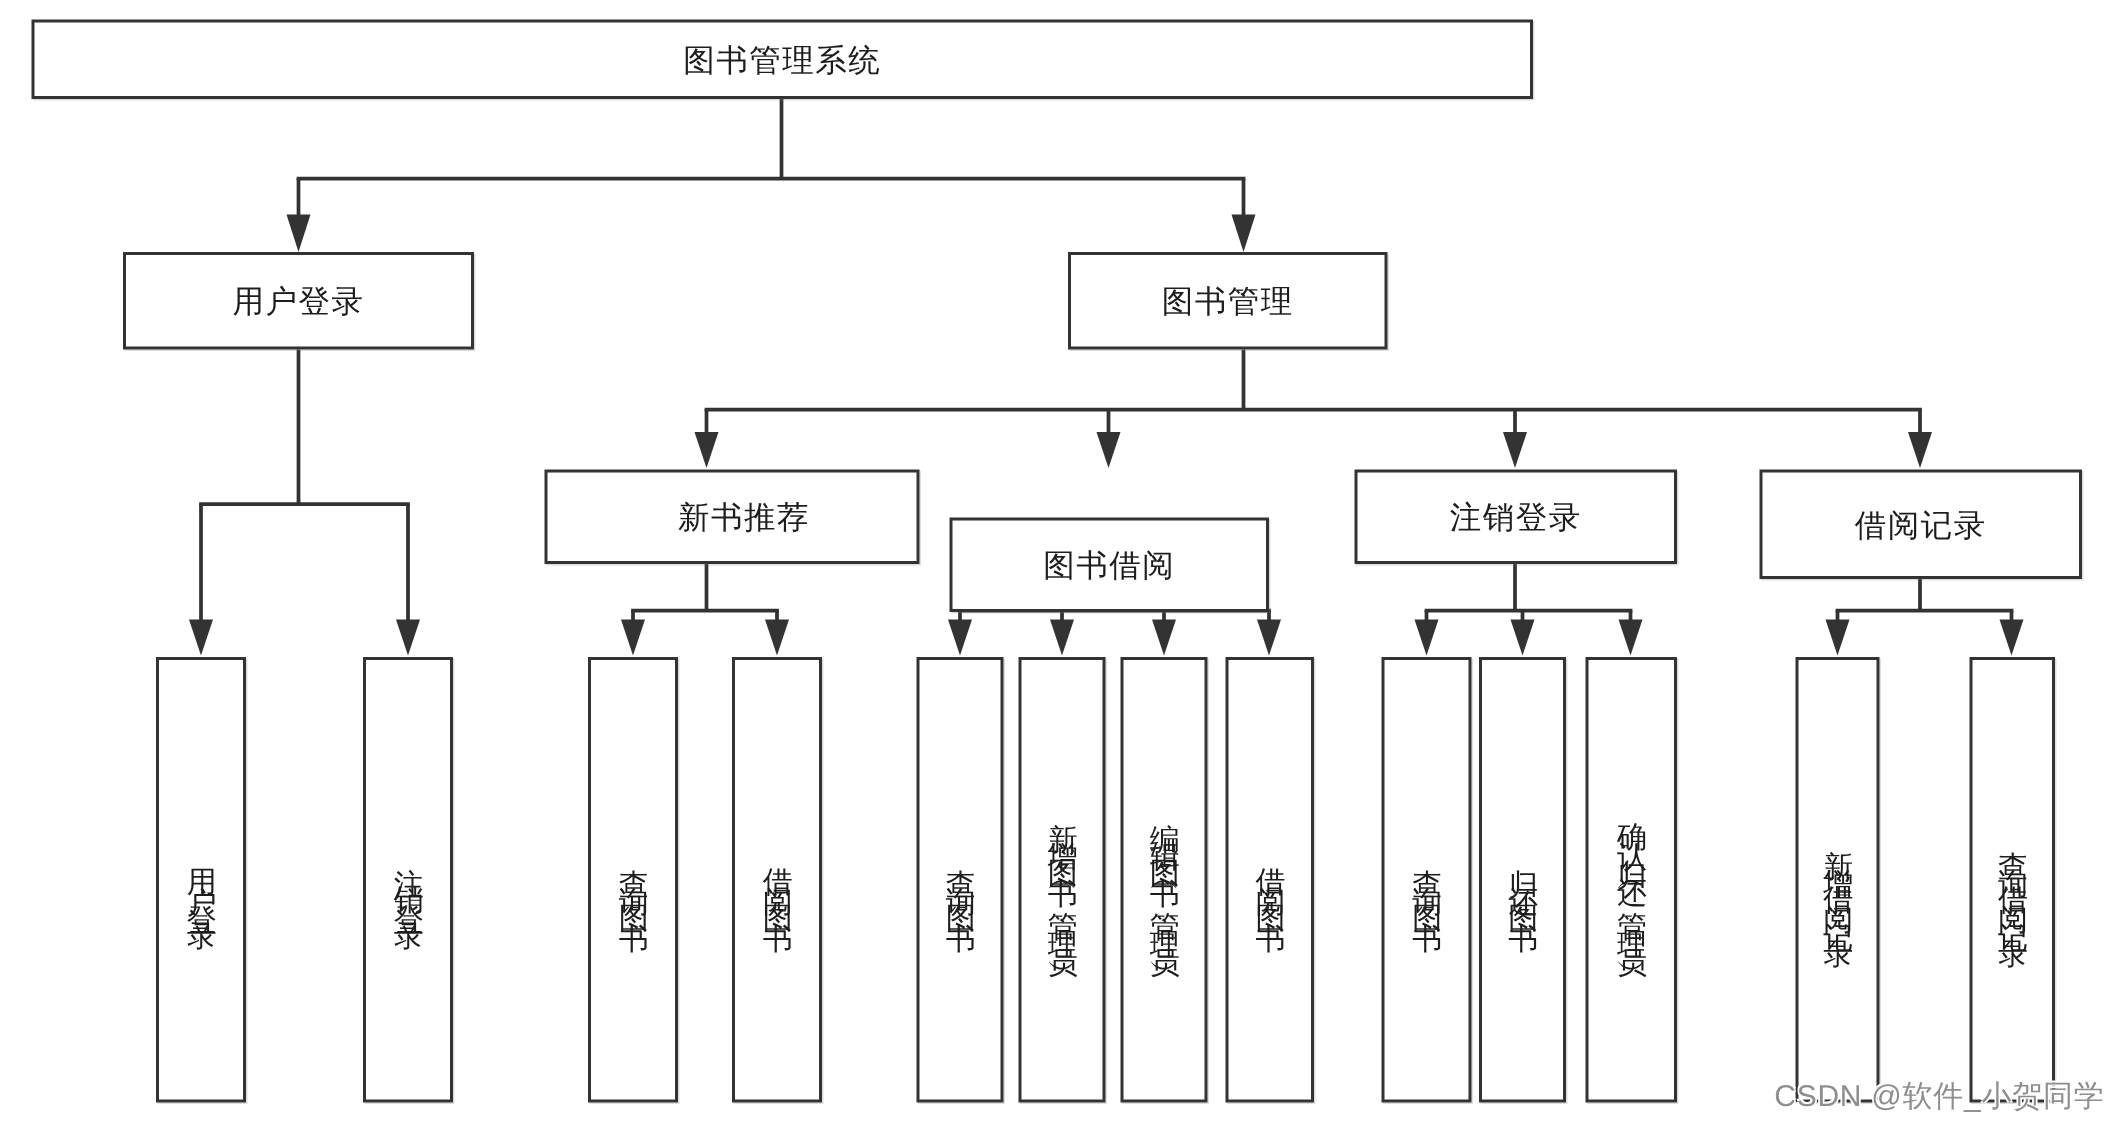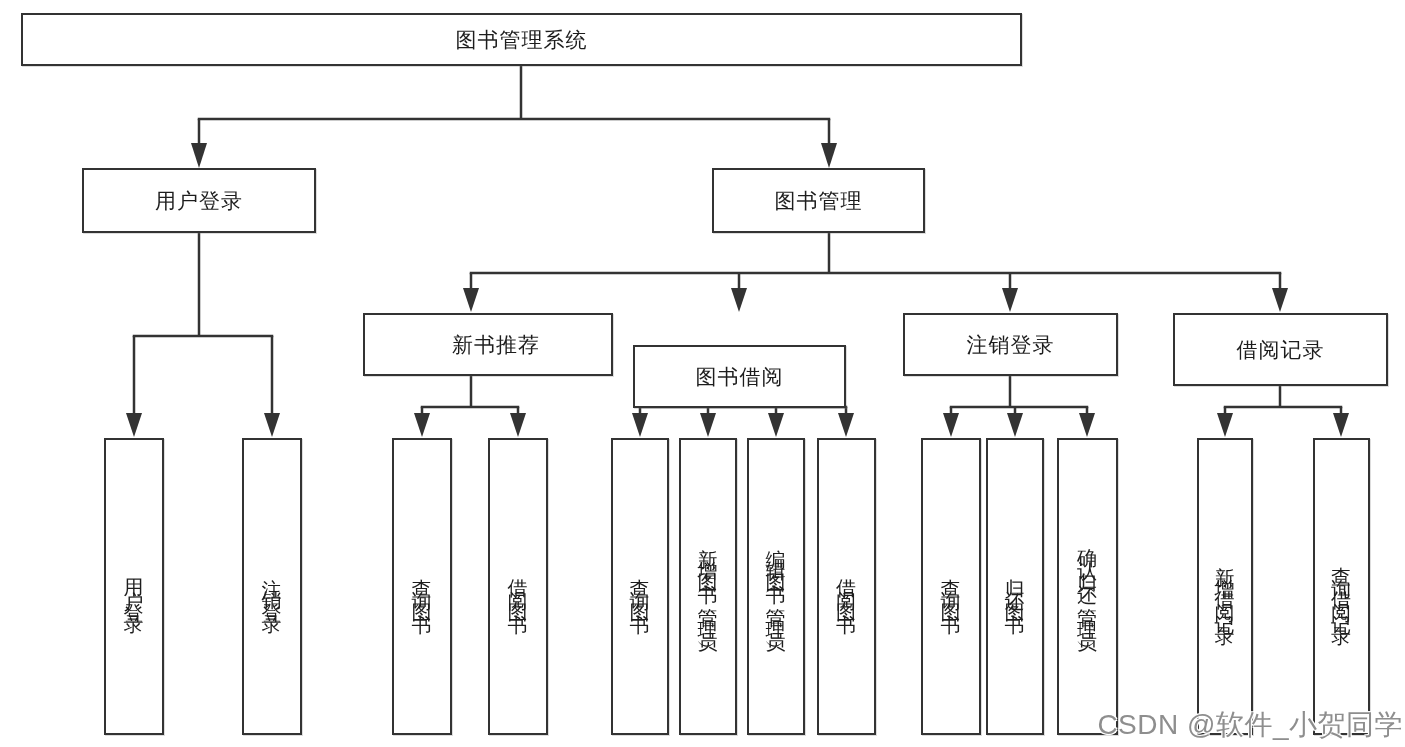--- a/index.html
+++ b/index.html
@@ -35,21 +35,21 @@
     font-size: 20px;
     letter-spacing: 12px;
     line-height: 1;
     overflow: hidden;
   }
   .watermark {
     position: absolute;
     right: 2px;
     bottom: 3px;
     z-index: 3;
-    font-size: 28px;
+    font-size: 20px;
     color: #8e8e8e;
     letter-spacing: 0.5px;
     text-shadow: 1px 1px 0 #ffffff, -1px -1px 0 #ffffff, 1px -1px 0 #ffffff, -1px 1px 0 #ffffff;
     white-space: nowrap;
   }
 </style>
 </head>
 <body>
 
 <div class="canvas">

